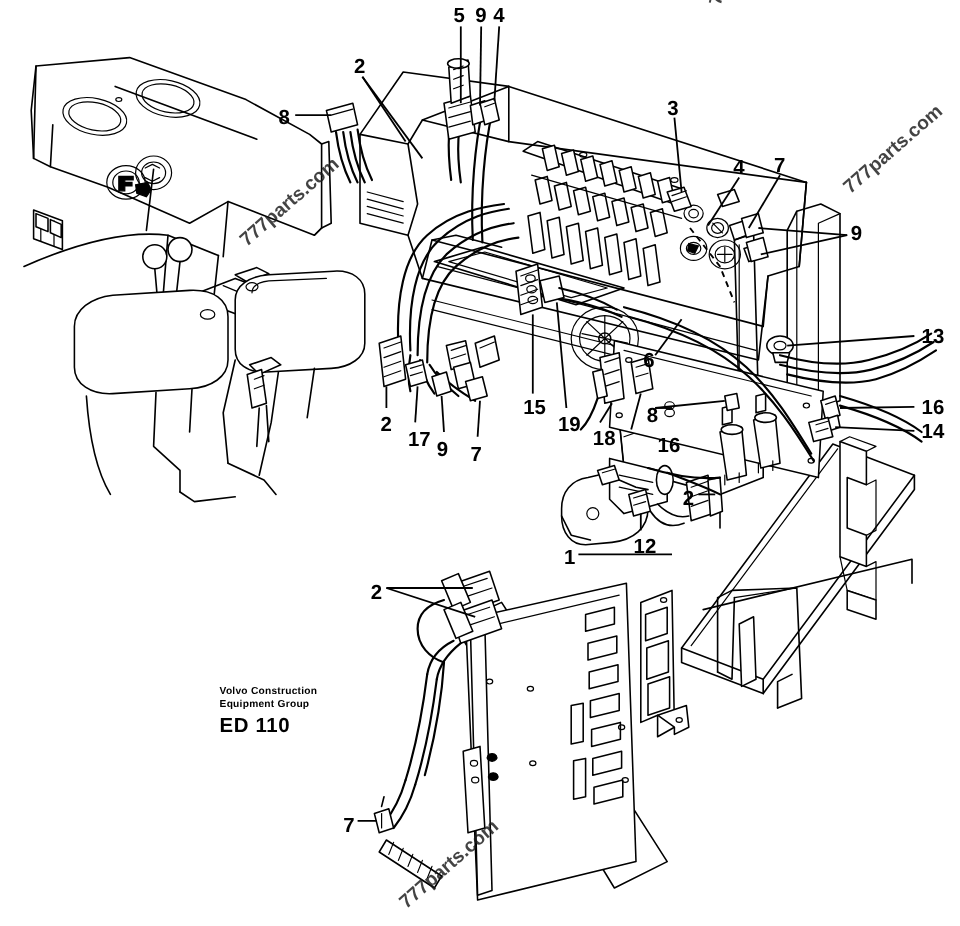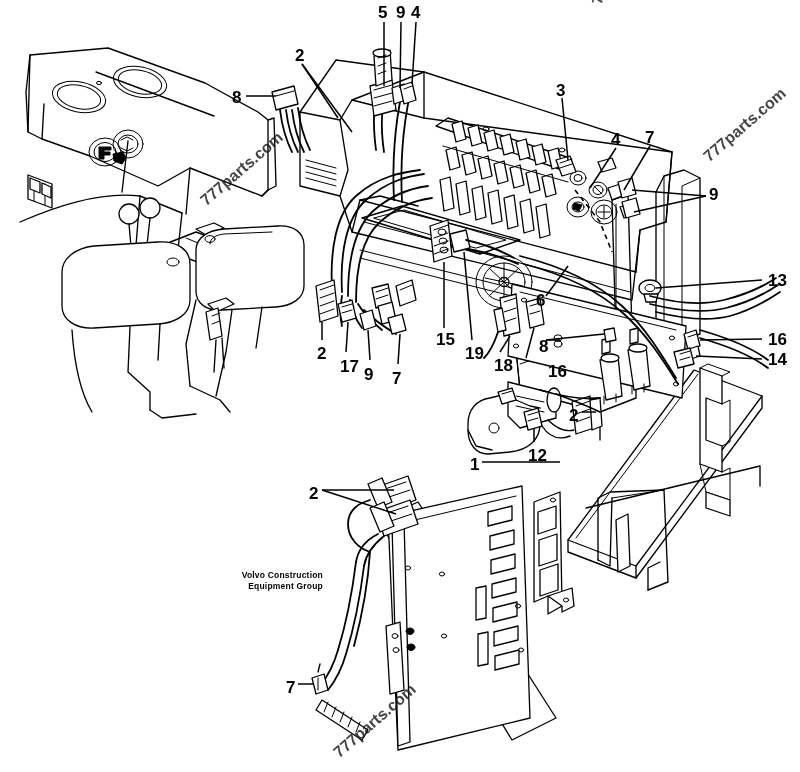--- a/index.html
+++ b/index.html
@@ -13,21 +13,21 @@
   svg.art{position:absolute;left:0;top:0;width:800px;height:772px;}
   .callout{
     position:absolute;
     font-family:"Liberation Sans", sans-serif;
     font-size:17px;font-weight:bold;color:#000;
     line-height:1;white-space:nowrap;
     letter-spacing:0px;
   }
   #titleblock{
     position:absolute;left:183px;top:570px;width:140px;
-    text-align:right;color:#000;
+    text-align:left;color:#000;
   }
   #titleblock .tl1,#titleblock .tl2{
     font-size:8.5px;font-weight:bold;line-height:11px;letter-spacing:.2px;
   }
   #titleblock .tl3{
     font-size:17px;font-weight:bold;margin-top:3px;letter-spacing:.5px;
   }
   .wm{
     position:absolute;color:#1a1a1a;font-weight:bold;
     font-family:"Liberation Sans", sans-serif;
@@ -509,20 +509,21 @@
   <div class="callout" style="left:539px;top:338px">8</div>
   <div class="callout" style="left:470px;top:456px">1</div>
   <div class="callout" style="left:528px;top:447px">12</div>
   <div class="callout" style="left:569px;top:407px">2</div>
   <div class="callout" style="left:309px;top:485px">2</div>
   <div class="callout" style="left:286px;top:679px">7</div>
 
   <div id="titleblock">
     <div class="tl1">Volvo Construction</div>
     <div class="tl2">Equipment Group</div>
+    <div class="tl3">ED 110</div>
   </div>
 
   <div class="wm" id="wm-top">777parts</div>
   <div class="wm" id="wm-left">777parts.com</div>
   <div class="wm" id="wm-right">777parts.com</div>
   <div class="wm" id="wm-bot">777parts.com</div>
 
 </div>
 
 </body></html>

